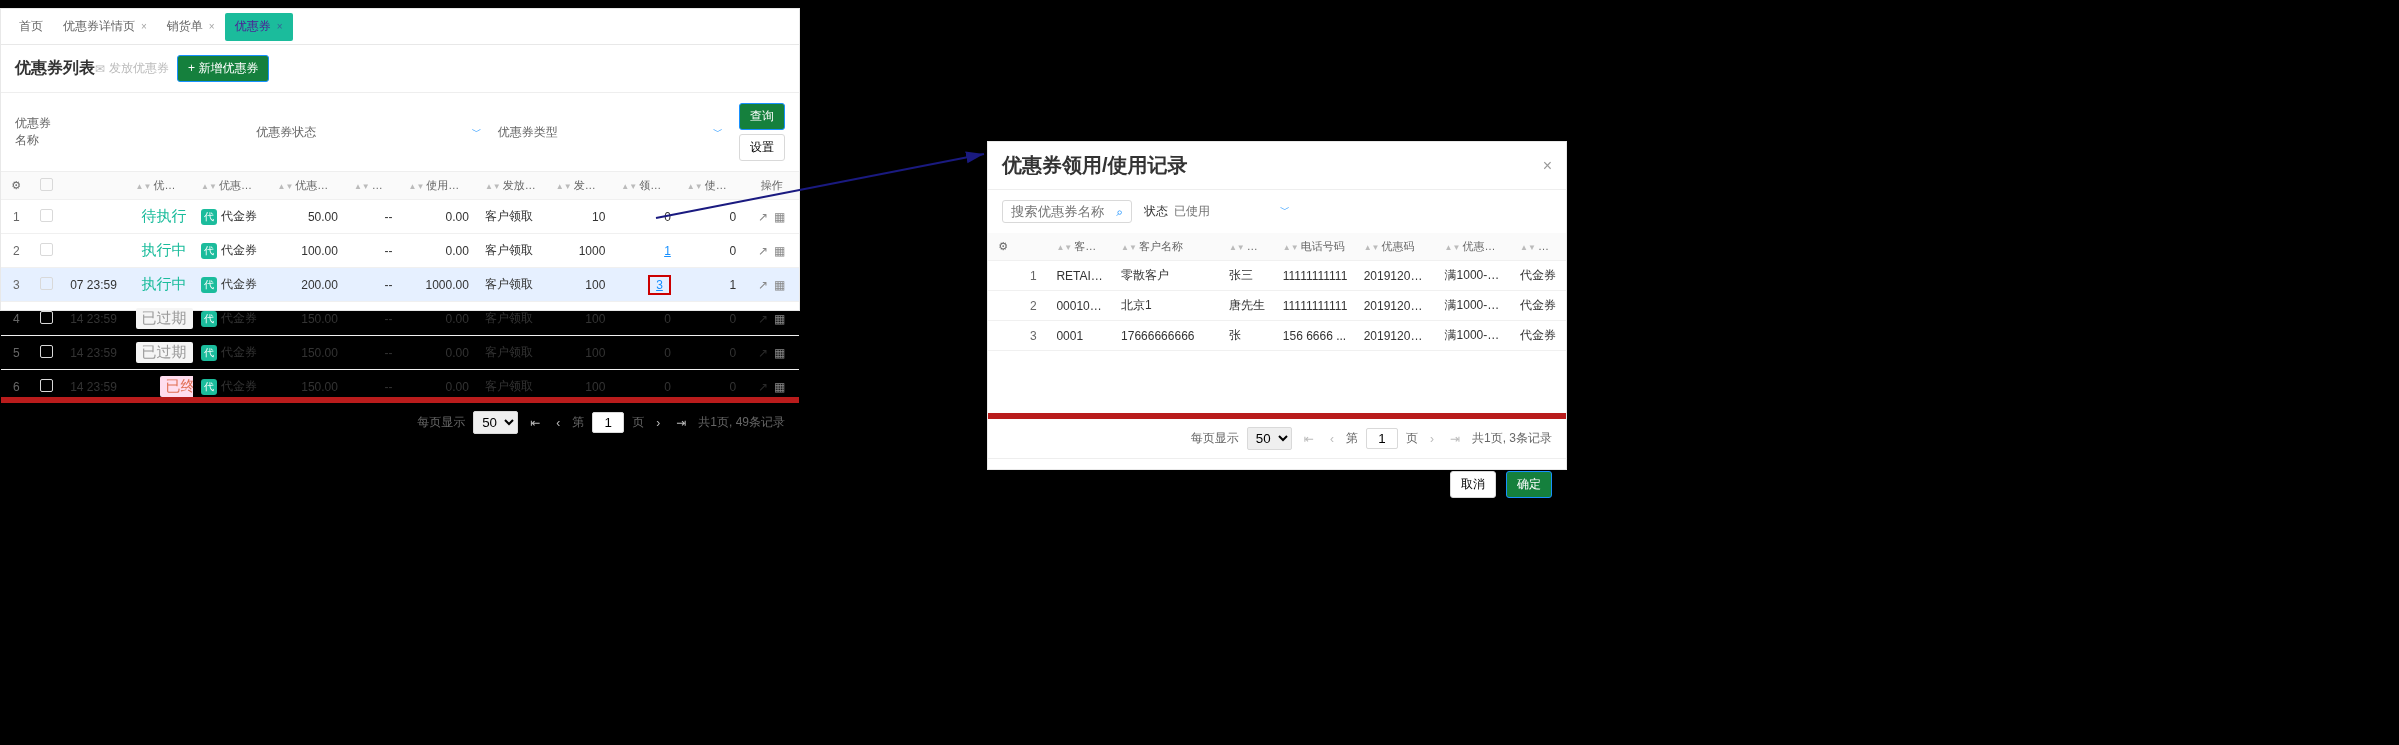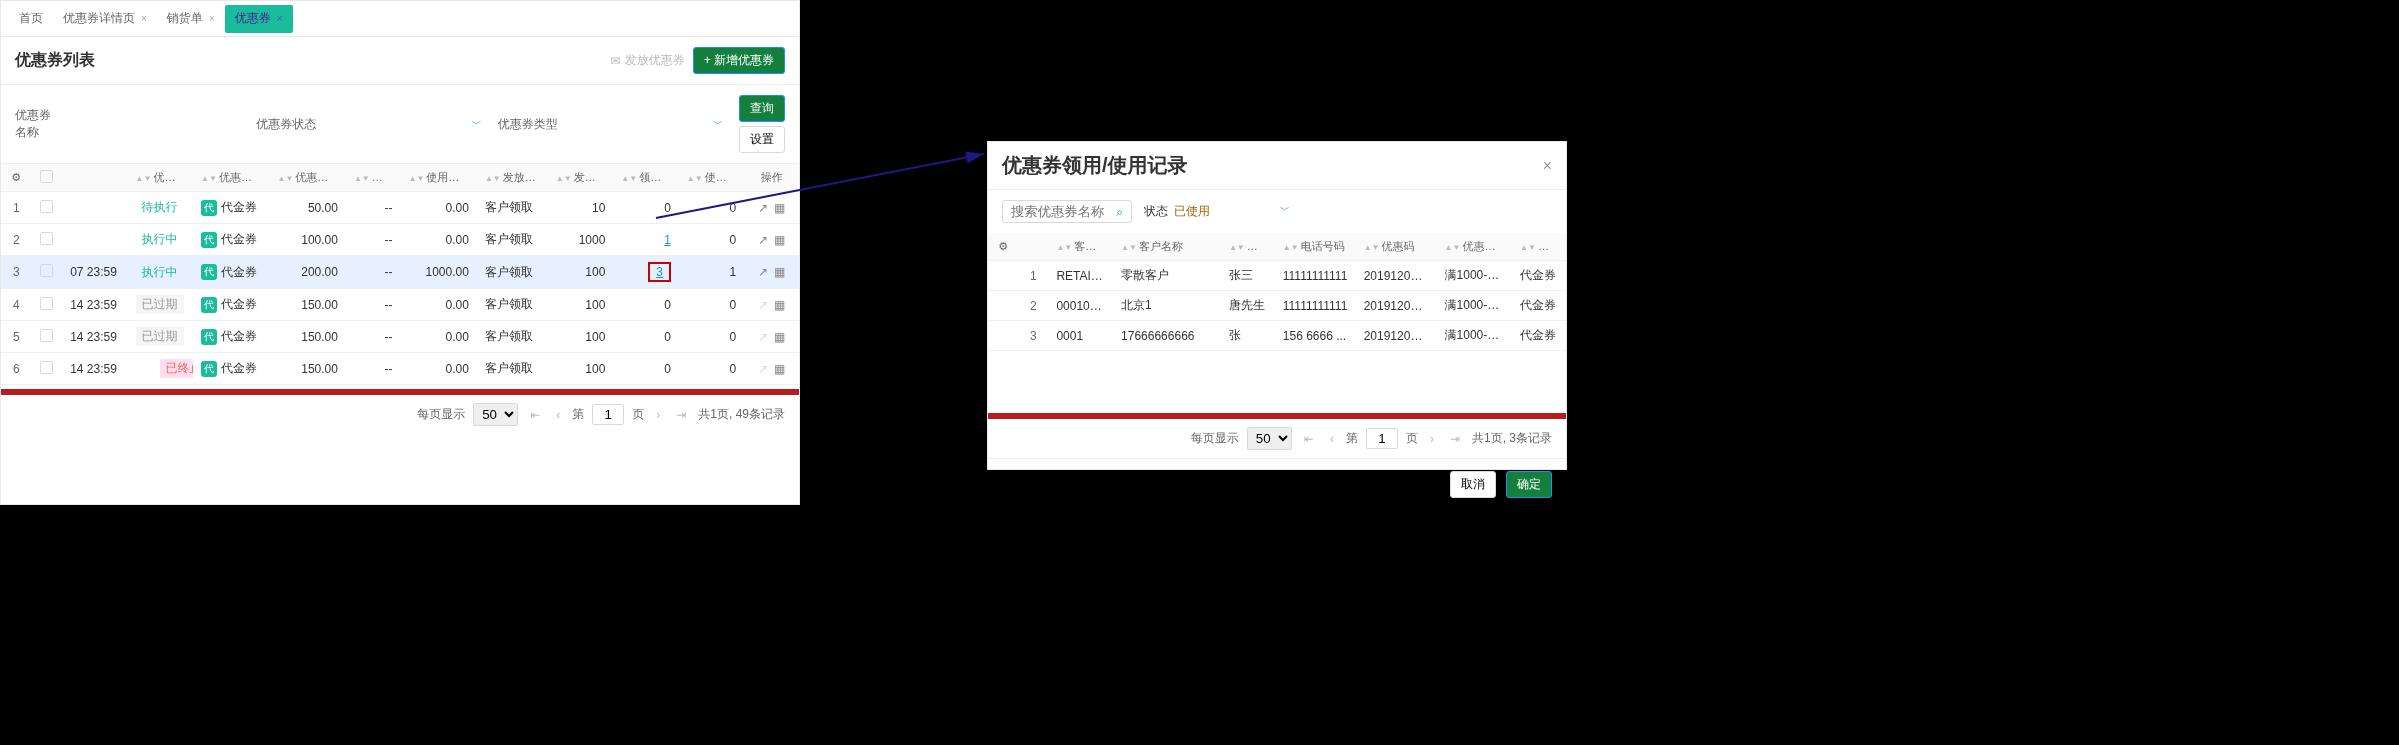--- a/index.html
+++ b/index.html
@@ -1,28 +1,28 @@
 <!DOCTYPE html>
 <html><head>
 <meta charset="utf-8">
 <style>
 * { margin: 0; padding: 0; box-sizing: border-box; }
 body { font-family: -apple-system, "Microsoft YaHei", sans-serif; font-size: 12px; color: #333; background: #000; position: relative; width: 2399px; height: 745px; }
 .panel { background: #fff; position: absolute; border: 1px solid #e8e8e8; }
-.panel-left { left: 0; top: 0; width: 800px; height: 505px; }
+.panel-left { left: 0; top: 8px; width: 800px; height: 303px; }
 .panel-right { left: 987px; top: 141px; width: 580px; height: 329px; }
 
 
 .tabs { display: flex; border-bottom: 1px solid #e8e8e8; padding: 0 8px; height: 36px; align-items: center; }
 .tab { padding: 0 10px; height: 28px; display: flex; align-items: center; gap: 6px; cursor: pointer; color: #666; }
 .tab.active { background: #1bbc9c; color: #4c1d95; border-radius: 2px; }
 .tab .close { font-size: 10px; opacity: .6; }
 
 
-.titlebar { display: flex; justify-content: space-between; align-items: center; padding: 10px 14px; border-bottom: 1px solid #eee; }
+.titlebar { display: flex; justify-content: flex-start; align-items: center; padding: 10px 14px; border-bottom: 1px solid #eee; }
 .titlebar h2 { font-size: 16px; font-weight: 600; }
 .title-actions { display: flex; gap: 8px; align-items: center; }
 .link-muted { color: #bbb; cursor: not-allowed; display: flex; align-items: center; gap: 4px; }
 .btn { border: 1px solid #d9d9d9; background: #fff; padding: 4px 10px; border-radius: 3px; cursor: pointer; font-size: 12px; }
 .btn-primary { background: #15803d; border-color: #1890ff; color: #fff; }
 
 
 .filters { display: flex; align-items: center; padding: 10px 14px; gap: 16px; border-bottom: 1px solid #eee; }
 .filter-group { display: flex; align-items: center; gap: 6px; flex: 1; }
 .filter-group label { color: #666; }
@@ -31,21 +31,21 @@
 .chevron { color: #1890ff; font-size: 10px; }
 .filter-buttons { display: flex; flex-direction: column; gap: 4px; }
 
 
 .table-wrap { overflow: auto; }
 table { border-collapse: collapse; width: 100%; table-layout: fixed; }
 th, td { border-bottom: 1px solid #f0f0f0; padding: 6px 8px; text-align: left; white-space: nowrap; overflow: hidden; text-overflow: ellipsis; }
 th { background: #fafafa; font-weight: 400; color: #666; font-size: 11px; position: relative; }
 th .sort { color: #bbb; font-size: 8px; display: inline-flex; flex-direction: column; line-height: 5px; margin-right: 2px; vertical-align: middle; }
 .row-hl { background: #e6f0ff; }
-.status-tag { display: inline-block; padding: 1px 6px; font-size: 12px; }
+.status-tag { display: inline-block; padding: 1px 6px; font-size: 15px; }
 .st-pending { color: #1bbc9c; }
 .st-running { color: #1bbc9c; }
 .st-expired { color: #999; background: #f5f5f5; border-radius: 2px; }
 .st-ended { color: #e17055; background: #fde; border-radius: 2px; margin-left: 24px; }
 .st-draft { color: #999; }
 .type-badge { display: inline-block; width: 16px; height: 16px; background: #1bbc9c; color: #fff; border-radius: 3px; text-align: center; line-height: 16px; font-size: 10px; margin-right: 4px; vertical-align: middle; }
 .num-right { text-align: right; }
 .action-icons { display: flex; gap: 6px; color: #888; justify-content: center; }
 .action-icons span { cursor: pointer; }
 .action-icons .disabled { opacity: .3; cursor: not-allowed; }
@@ -60,21 +60,21 @@
 
 
 .modal-header { display: flex; justify-content: space-between; align-items: center; padding: 10px 14px; border-bottom: 1px solid #eee; }
 .modal-header h3 { font-size: 20px; font-weight: 600; }
 .modal-close { cursor: pointer; color: #999; font-size: 16px; }
 .modal-filters { display: flex; align-items: center; gap: 12px; padding: 10px 14px; }
 .search-box { display: flex; align-items: center; border: 1px solid #d9d9d9; border-radius: 3px; padding: 3px 8px; gap: 6px; flex: 0 0 130px; }
 .search-box input { border: none; outline: none; flex: 1; width: 80px; }
 .search-box .sicon { color: #1890ff; }
 .modal-status { display: flex; align-items: flex-start; gap: 6px; }
-.modal-status .val { color: #a16207; width: 100px; display: inline-block; }
+.modal-status .val { color: #737373; width: 100px; display: inline-block; }
 .modal-body { height: 180px; overflow: auto; }
 .modal-footer { display: flex; justify-content: flex-end; gap: 10px; padding: 12px 14px; border-top: 1px solid #eee; }
 
 
 .arrow-svg { position: absolute; left: 644px; top: 146px; pointer-events: none; }
 
 th.col-gear, th.col-chk, td.col-chk { width: 28px; text-align: center; }
 td.col-idx { text-align: center; color: #666; }
 .chk { width: 13px; height: 13px; border: 1px solid #d9d9d9; display: inline-block; border-radius: 2px; }
 </style>

